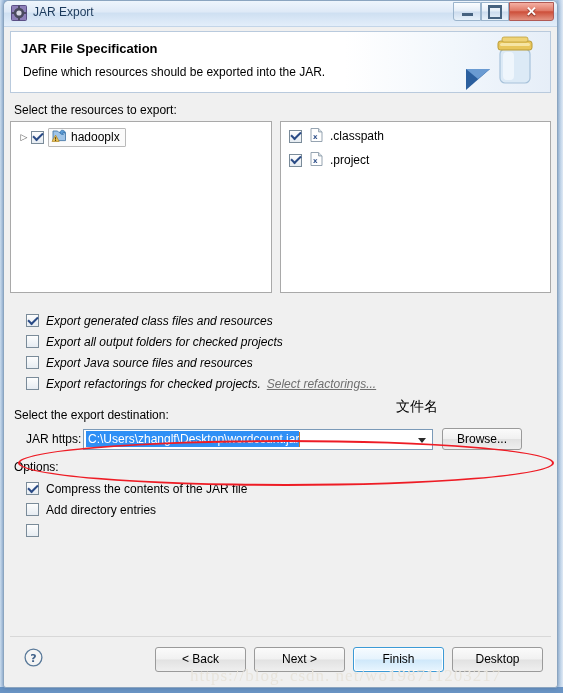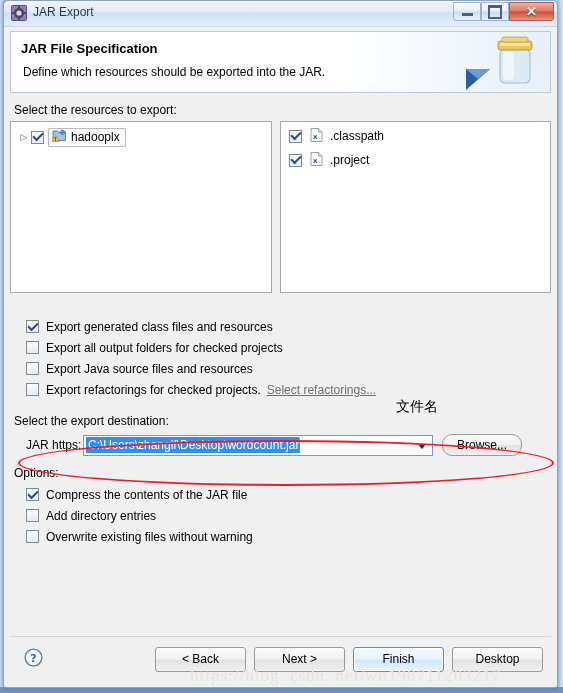--- a/index.html
+++ b/index.html
@@ -219,21 +219,21 @@
   .btn {
     border: 1px solid #9a9a9a;
     border-radius: 3px;
     background: linear-gradient(to bottom,#fbfbfb 0%,#f1f1f1 48%,#e2e2e2 52%,#efefef 100%);
     font-family: "Liberation Sans", sans-serif;
     font-size: 12px;
     color: #000;
     display: flex; align-items: center; justify-content: center;
     box-sizing: border-box;
   }
-  #browse-btn { width: 80px; height: 22px; margin-left: 9px; border-radius: 10px; }
+  #browse-btn { width: 80px; height: 22px; margin-left: 9px; }
 
   
   #footer {
     position: absolute;
     left: 6px; right: 6px; bottom: 6px;
     height: 44px;
     border-top: 1px solid #d8d8d8;
     display: flex; align-items: center;
   }
   #help-icon { margin-left: 14px; }
@@ -381,21 +381,21 @@
               <path d="M8.6,0.5 L8.6,3.9 L12,3.9" fill="#dfe6ec" stroke="#8a9aa8" stroke-width="0.9"></path>
               <text x="3" y="10.5" font-family="DejaVu Sans, sans-serif" font-size="7" font-weight="bold" fill="#33538c">x</text>
             </svg>
           </span>
           <span class="lbl">.project</span>
         </div>
       </div>
 
     </div>
 
-    <div style="margin-top:23px;">
+    <div style="margin-top:17px;font-style:italic;">
       <div class="opt-row">
         <span class="cb checked"></span>
         <span class="lbl">Export generated class files and resources</span>
       </div>
       <div class="opt-row">
         <span class="cb"></span>
         <span class="lbl">Export all output folders for checked projects</span>
       </div>
       <div class="opt-row">
         <span class="cb"></span>
@@ -425,21 +425,20 @@
       <div class="opt-row">
         <span class="cb checked"></span>
         <span class="lbl">Compress the contents of the JAR file</span>
       </div>
       <div class="opt-row">
         <span class="cb"></span>
         <span class="lbl">Add directory entries</span>
       </div>
       <div class="opt-row">
         <span class="cb"></span>
-        <span class="lbl">Overwrite existing files without warning</span>
       </div>
     </div>
 
   </div>
 
   <div id="footer-sep"></div>
   <div id="footer">
     <span id="help-icon">
       <svg width="19" height="19" viewBox="0 0 19 19">
         <circle cx="9.5" cy="9.5" r="8.4" fill="#f4f4f4" stroke="#5a7a9a" stroke-width="1.3"></circle>

